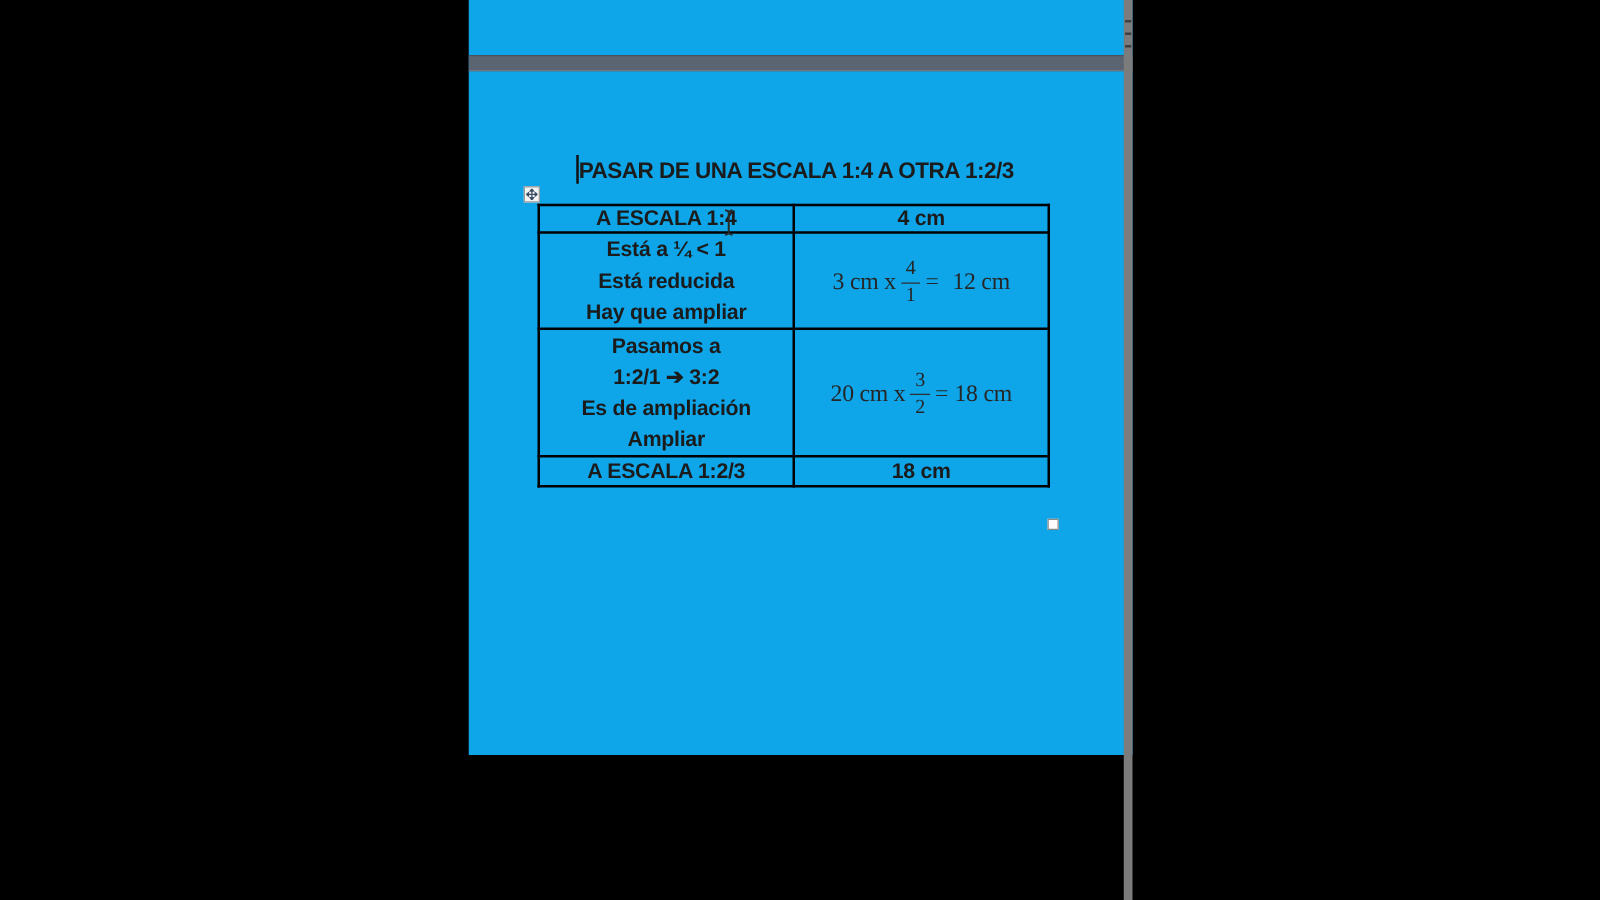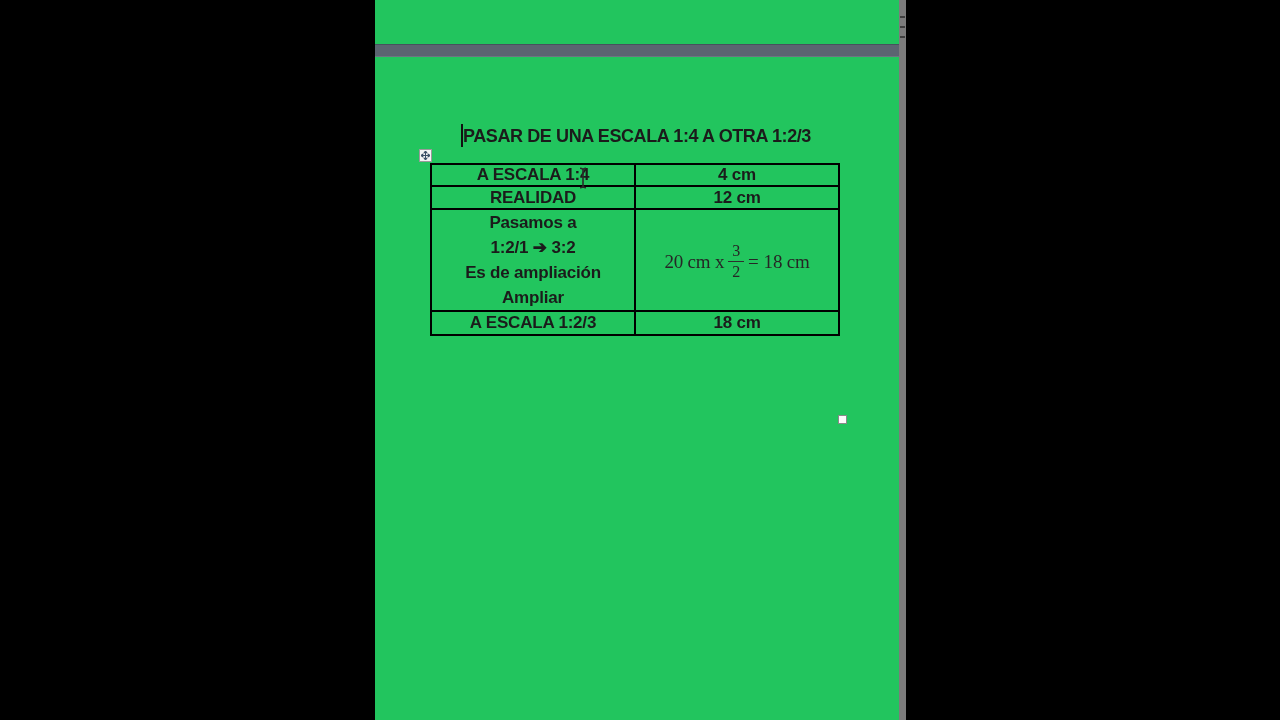--- a/index.html
+++ b/index.html
@@ -9,22 +9,22 @@
     font-family: "Liberation Sans", sans-serif;
     position: relative;
   }
 
   
   .bar-left  { position: absolute; left: 0;    top: 0; width: 375px; height: 720px; background: #000; }
   .bar-right { position: absolute; left: 906px; top: 0; width: 374px; height: 720px; background: #000; }
 
   
   .stage {
-    position: absolute; left: 375px; top: 0; width: 531px; height: 720px;
-    background: #22c55e;
+    position: absolute; left: 375px; top: 0; width: 531px; height: 604px;
+    background: #0ea5e9;
   }
 
   .top-divider {
     position: absolute; left: 0; top: 44px; width: 531px; height: 13px;
     background: #5b6571;
     border-top: 1px solid #47525e;
     border-bottom: 1px solid #6d7681;
   }
 
   .scroll-strip {
@@ -147,23 +147,37 @@
       </g>
     </svg>
   </div>
 
   <table class="scale-table">
     <tbody>
         <tr class="rh1">
       <td>A ESCALA 1:4</td>
       <td>4 cm</td>
     </tr>
-    <tr class="rh3">
-      <td>REALIDAD</td>
-      <td>12 cm</td>
+    <tr class="rh2">
+      <td class="cell-lines">
+        <div class="ln">Está a ¼ &lt; 1</div>
+        <div class="ln">Está reducida</div>
+        <div class="ln">Hay que ampliar</div>
+      </td>
+      <td class="eq-cell">
+        <div class="equation">
+          <span class="lead">3 cm x</span>
+          <span class="frac">
+            <span class="num">4</span>
+            <span class="den">1</span>
+          </span>
+          <span class="equals">=</span>
+          <span class="result wide-gap">12 cm</span>
+        </div>
+      </td>
     </tr>
     <tr class="rh4">
       <td class="cell-lines">
         <div class="ln">Pasamos a</div>
         <div class="ln">1:2/1 ➔ 3:2</div>
         <div class="ln">Es de ampliación</div>
         <div class="ln">Ampliar</div>
       </td>
       <td class="eq-cell">
         <div class="equation">

